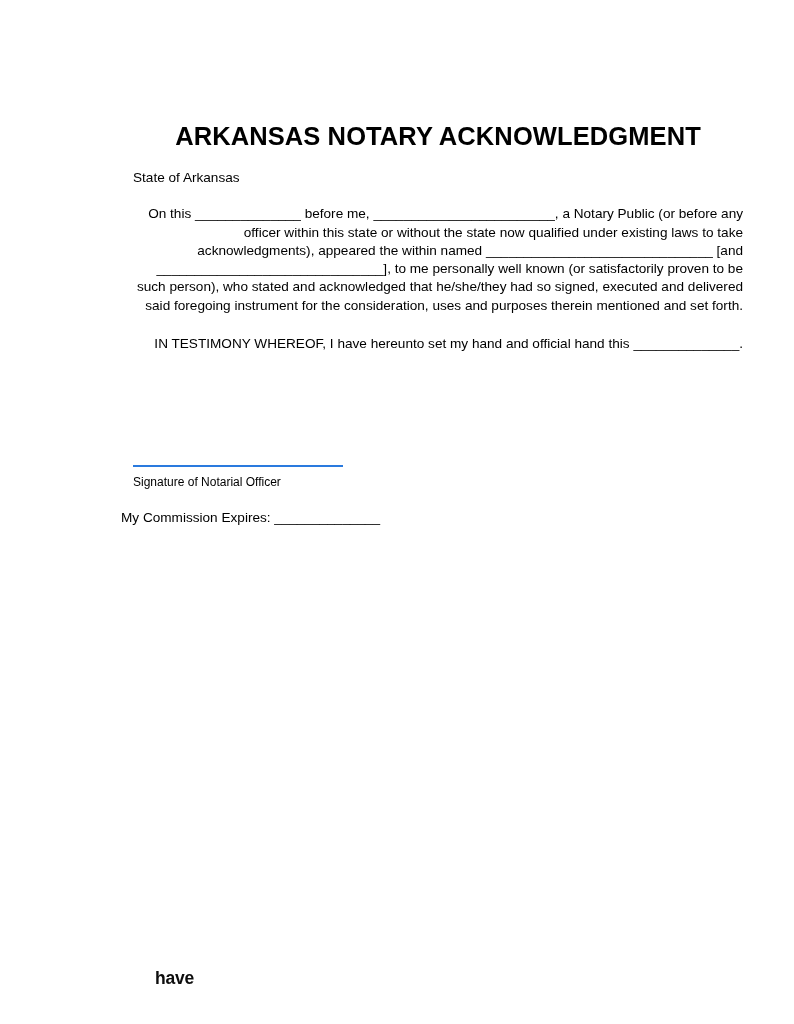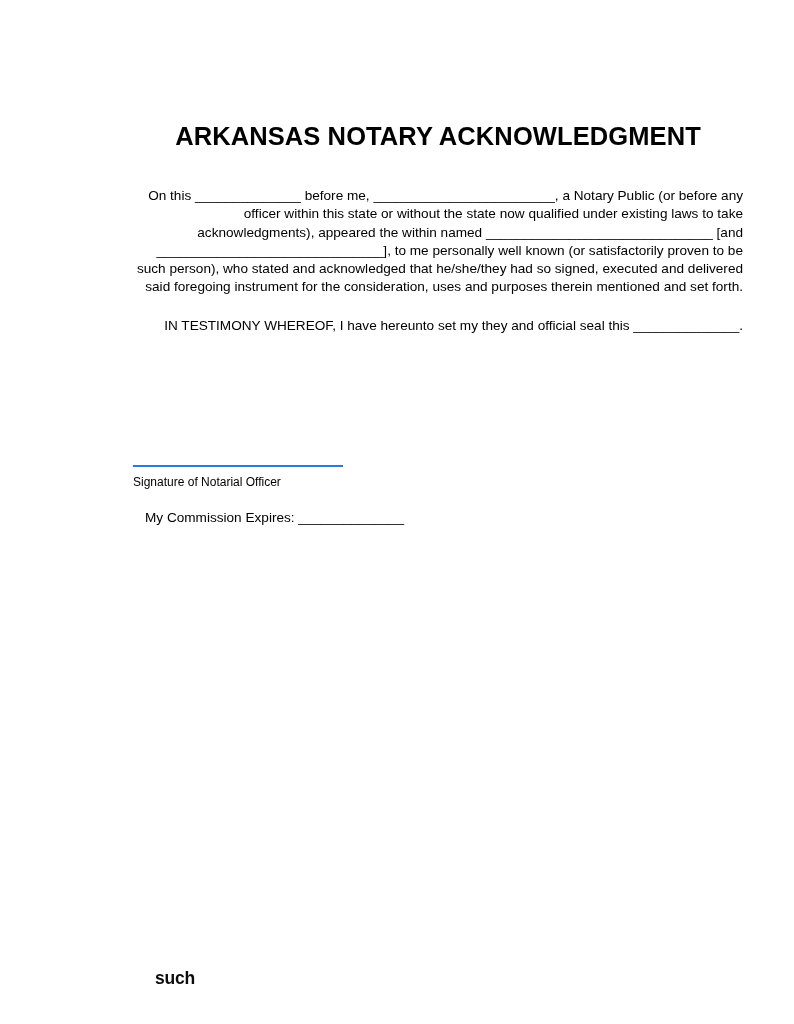--- a/index.html
+++ b/index.html
@@ -91,21 +91,21 @@
     left: 92px;
     top: 462px;
     font-size: 12px;
     line-height: 18.3px;
     white-space: nowrap;
   }
 
   
   .commission {
     position: absolute;
-    left: 104px;
+    left: 80px;
     top: 498px;
     font-size: 13.6px;
     line-height: 18.3px;
     white-space: nowrap;
   }
 
   
   .footer-logo {
     position: absolute;
     left: 114px;
@@ -120,34 +120,35 @@
 </style>
 </head>
 <body>
 
 <div class="page">
 
   <h1 class="doc-title">ARKANSAS NOTARY ACKNOWLEDGMENT</h1>
 
   <div class="body-block">
 
+    <div class="line">State of Arkansas</div>
 
 
     <div class="gap-md"></div>
 
     <p class="para">On this ______________ before me, ________________________, a Notary Public (or before any officer within this state or without the state now qualified under existing laws to take acknowledgments), appeared the within named ______________________________ [and ______________________________], to me personally well known (or satisfactorily proven to be such person), who stated and acknowledged that he/she/they had so signed, executed and delivered said foregoing instrument for the consideration, uses and purposes therein mentioned and set forth.</p>
 
     <div class="gap-lg"></div>
 
-    <p class="para">IN TESTIMONY WHEREOF, I have hereunto set my they and official seal this ______________.</p>
+    <p class="para">IN TESTIMONY WHEREOF, I have hereunto set my hand and official hand this ______________.</p>
 
   </div>
 
 
   <div class="sig-line" style="border-top-color: rgb(42, 122, 222);"></div>
 
   <div class="sig-caption">Signature of Notarial Officer</div>
 
   <div class="commission">My Commission Expires: ______________</div>
 
-  <div class="footer-logo">such</div>
+  <div class="footer-logo">have</div>
 
 </div>
 
 </body></html>

